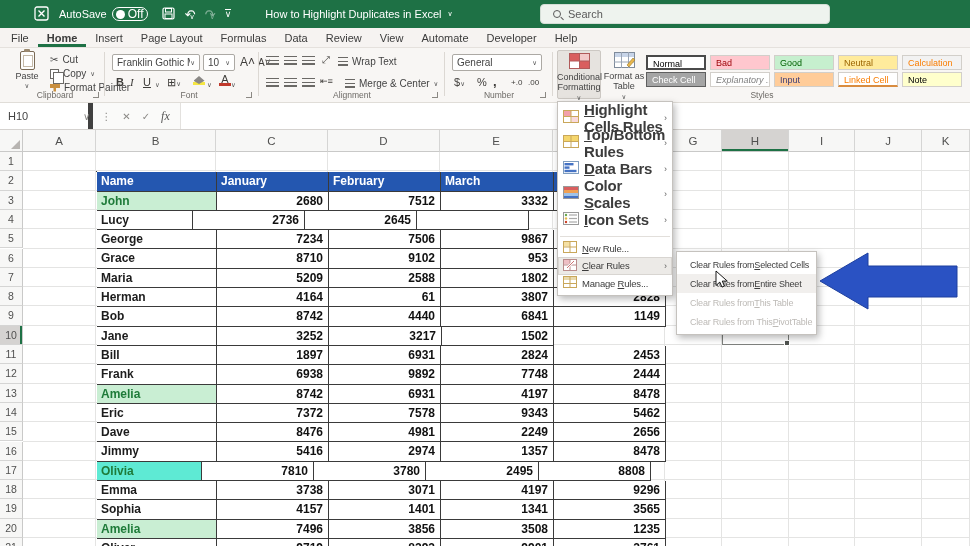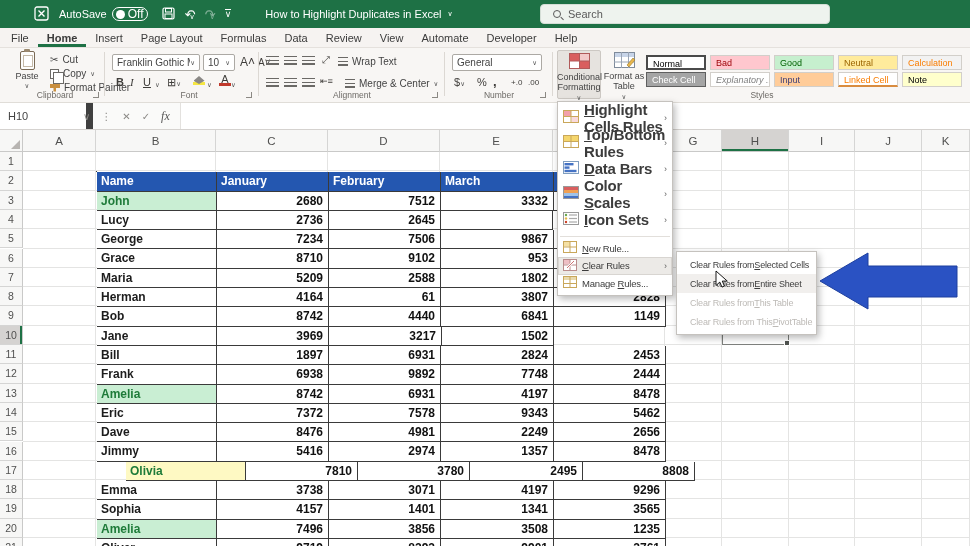--- a/index.html
+++ b/index.html
@@ -65,21 +65,21 @@
   .fontbtn { display:inline-flex; flex-direction:column; align-items:center; line-height:1; }
   
   .pressed { background:#e6e3df; border:1px solid #ccc8c3; border-radius:2px; }
   
   .chip { position:absolute; width:60px; height:15px; font-size:9px; line-height:14px;
     padding-left:5px; border:1px solid #d2cfca; overflow:hidden; white-space:nowrap; background:#fff; }
   
   #formulabar { position:absolute; left:0; top:103px; width:970px; height:27px;
     background:#fafaf9; border-bottom:1px solid #d5d2cf; display:flex; align-items:center; font-size:11px; color:#444; }
   #namebox { width:93px; height:100%; display:flex; align-items:center; padding-left:8px; background:#fff;
-    border-right:7px solid #404040; }
+    border-right:5px solid #404040; }
   .fb-ic { margin-left:11px; color:#8a8885; font-size:10px; }
   .fx { font-family:"Liberation Serif", serif; font-style:italic; font-size:12px; color:#555; }
   #formula-input { flex:1; height:100%; background:#fff; margin-left:10px; border-left:1px solid #e3e1de; }
   
   #sheet { position:absolute; left:0; top:130px; width:970px; height:416px; background:#fff; }
   .colhdr { position:absolute; top:0; height:22px; background:#f7f7f6; border-right:1px solid #d5d5d4;
     border-bottom:1px solid #c9c9c8; font-size:11.5px; color:#50504f; text-align:center; line-height:22px; }
   .colhdr.sel { background:#d5d3d1; box-shadow:inset 0 -2px #1E7145; }
   .rowhdr { position:absolute; left:0; width:23px; background:#f7f7f6; border-right:1px solid #c9c9c8;
     border-bottom:1px solid #d5d5d4; font-size:10.5px; color:#50504f; text-align:center; }
@@ -400,21 +400,21 @@
           <div class="tcell th" style="width: 112px; background: rgb(36, 87, 176);">April</div>
         </div>
         <div class="trow" style="top: 19.3px;">
           <div class="tcell tname hl" style="width: 120px; background: rgb(201, 238, 211); color: rgb(30, 123, 57);">John</div>
           <div class="tcell tnum" style="width: 112px;">2680</div>
           <div class="tcell tnum" style="width: 112px;">7512</div>
           <div class="tcell tnum" style="width: 113px;">3332</div>
           <div class="tcell tnum" style="width: 112px;"></div>
         </div>
         <div class="trow" style="top: 38.6px;">
-          <div class="tcell tname" style="width: 120px;">Lucy</div>
+          <div class="tcell tname" style="width: 96px;">Lucy</div>
           <div class="tcell tnum" style="width: 112px;">2736</div>
           <div class="tcell tnum" style="width: 112px;">2645</div>
           <div class="tcell tnum" style="width: 112px;"></div>
         </div>
         <div class="trow" style="top: 57.9px;">
           <div class="tcell tname" style="width: 120px;">George</div>
           <div class="tcell tnum" style="width: 112px;">7234</div>
           <div class="tcell tnum" style="width: 112px;">7506</div>
           <div class="tcell tnum" style="width: 113px;">9867</div>
           <div class="tcell tnum" style="width: 112px;"></div>
@@ -442,21 +442,21 @@
         </div>
         <div class="trow" style="top: 135.1px;">
           <div class="tcell tname" style="width: 120px;">Bob</div>
           <div class="tcell tnum" style="width: 112px;">8742</div>
           <div class="tcell tnum" style="width: 112px;">4440</div>
           <div class="tcell tnum" style="width: 113px;">6841</div>
           <div class="tcell tnum" style="width: 112px;">1149</div>
         </div>
         <div class="trow" style="top: 154.4px;">
           <div class="tcell tname" style="width: 120px;">Jane</div>
-          <div class="tcell tnum" style="width: 112px;">3969</div>
+          <div class="tcell tnum" style="width: 112px;">3252</div>
           <div class="tcell tnum" style="width: 113px;">3217</div>
           <div class="tcell tnum" style="width: 112px;">1502</div>
         </div>
         <div class="trow" style="top: 173.7px;">
           <div class="tcell tname" style="width: 120px;">Bill</div>
           <div class="tcell tnum" style="width: 112px;">1897</div>
           <div class="tcell tnum" style="width: 112px;">6931</div>
           <div class="tcell tnum" style="width: 113px;">2824</div>
           <div class="tcell tnum" style="width: 112px;">2453</div>
         </div>
@@ -489,21 +489,21 @@
           <div class="tcell tnum" style="width: 112px;">2656</div>
         </div>
         <div class="trow" style="top: 270.2px;">
           <div class="tcell tname" style="width: 120px;">Jimmy</div>
           <div class="tcell tnum" style="width: 112px;">5416</div>
           <div class="tcell tnum" style="width: 112px;">2974</div>
           <div class="tcell tnum" style="width: 113px;">1357</div>
           <div class="tcell tnum" style="width: 112px;">8478</div>
         </div>
         <div class="trow" style="top: 289.5px;">
-          <div class="tcell tname hl" style="width: 120px; background: #fef9c3; color: rgb(30, 123, 57); margin-left: 29px;">Olivia</div>
+          <div class="tcell tname hl" style="width: 105px; background: #5eead4; color: rgb(30, 123, 57);">Olivia</div>
           <div class="tcell tnum" style="width: 112px;">7810</div>
           <div class="tcell tnum" style="width: 112px;">3780</div>
           <div class="tcell tnum" style="width: 113px;">2495</div>
           <div class="tcell tnum" style="width: 112px;">8808</div>
         </div>
         <div class="trow" style="top: 308.8px;">
           <div class="tcell tname" style="width: 120px;">Emma</div>
           <div class="tcell tnum" style="width: 112px;">3738</div>
           <div class="tcell tnum" style="width: 112px;">3071</div>
           <div class="tcell tnum" style="width: 113px;">4197</div>

